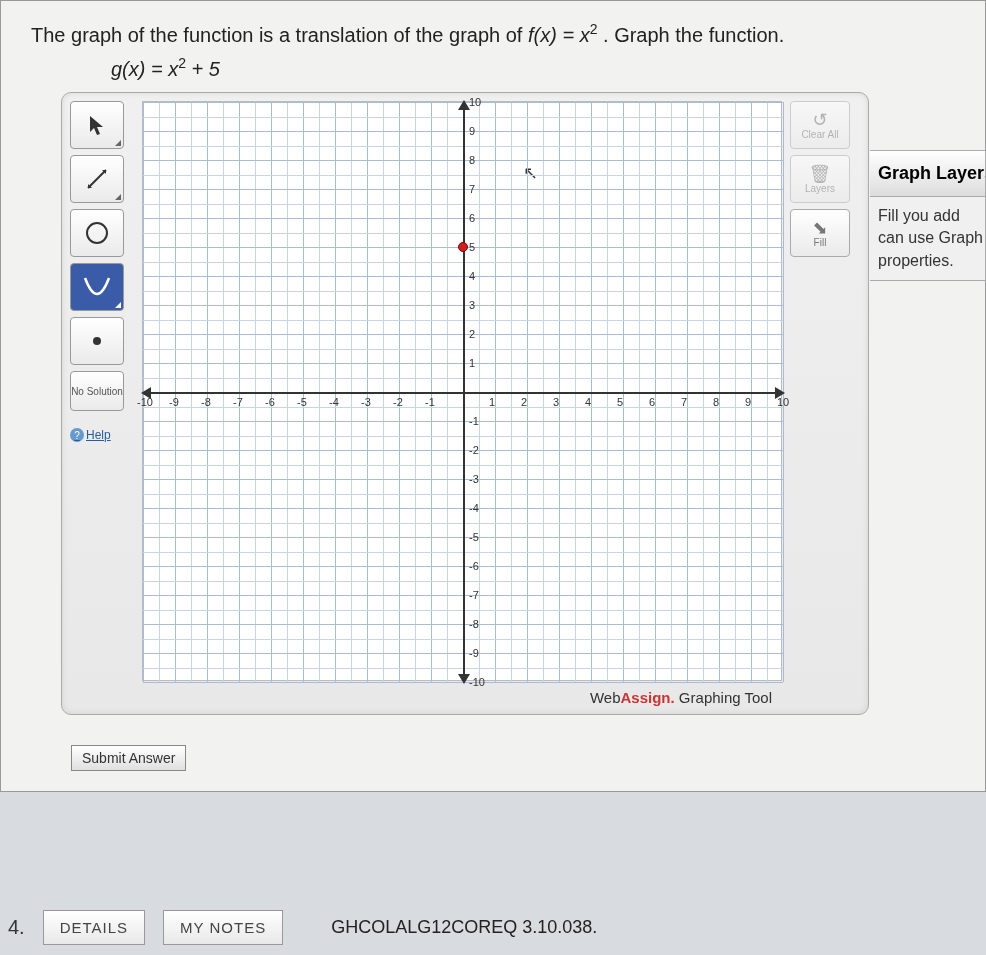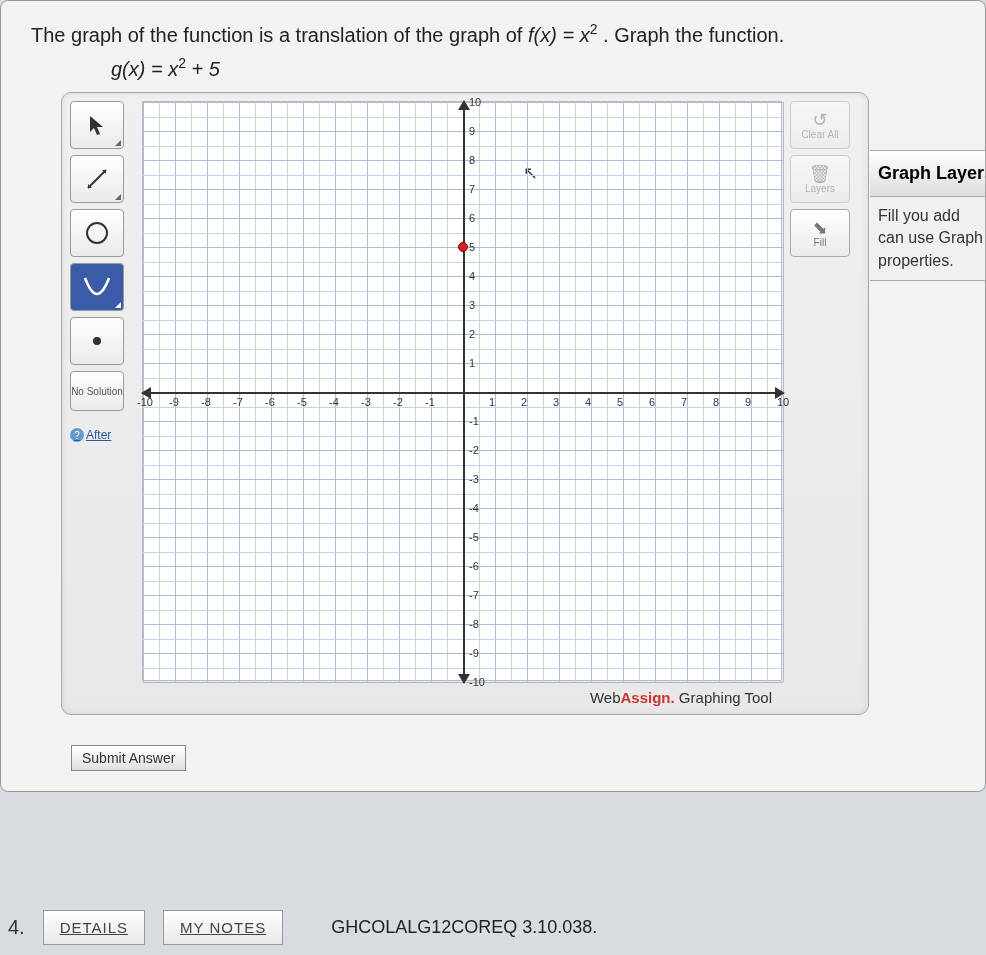--- a/index.html
+++ b/index.html
@@ -10,21 +10,21 @@
   height: 955px;
   overflow: hidden;
   position: relative;
 }
 .main-panel {
   position: absolute;
   left: 0; top: 0;
   width: 986px;
   background: #f2f2f0;
   border: 1px solid #999;
-  border-radius: 8px;
+  border-radius: 0;
   padding: 20px 10px 20px 30px;
 }
 .question-text {
   font-size: 20px;
   color: #222;
   margin-bottom: 8px;
 }
 .equation-line {
   font-size: 20px;
   color: #222;
@@ -205,21 +205,20 @@
   color: #333;
 }
 .bottom-btn {
   background: linear-gradient(#fff,#e8e8e8);
   border: 1px solid #999;
   padding: 8px 16px;
   font-size: 15px;
   letter-spacing: 1px;
   cursor: pointer;
   color: #444;
-  text-decoration: underline;
 }
 .exercise-id {
   font-size: 18px;
   color: #222;
   margin-left: 30px;
 }
 .axis-label {
   position: absolute;
   font-size: 11px;
   color: #333;
@@ -289,21 +288,21 @@
           <svg width="12" height="12" viewBox="0 0 12 12">
               <circle cx="6" cy="6" r="4" fill="#333"></circle>
             </svg>
         </div>
         <div class="nosol-btn">
           <span>No Solution</span>
         </div>
         <div class="spacer" style="height:160px"></div>
         <button class="help-btn">
           <span class="help-icon">?</span>
-          <span>After</span>
+          <span>Help</span>
         </button>
       </div>
 
       <div class="grid-wrap">
         <div class="grid-canvas" id="grid-canvas">
           <span class="cursor-stray" style="left:380px; top:60px;">↖</span>
         <div class="gridline major" style="left: 0px; top: 0px; width: 1px; height: 580px;"></div>
             <div class="gridline" style="left: 16px; top: 0px; width: 1px; height: 580px;"></div>
             <div class="gridline major" style="left: 32px; top: 0px; width: 1px; height: 580px;"></div>
             <div class="gridline" style="left: 48px; top: 0px; width: 1px; height: 580px;"></div>

